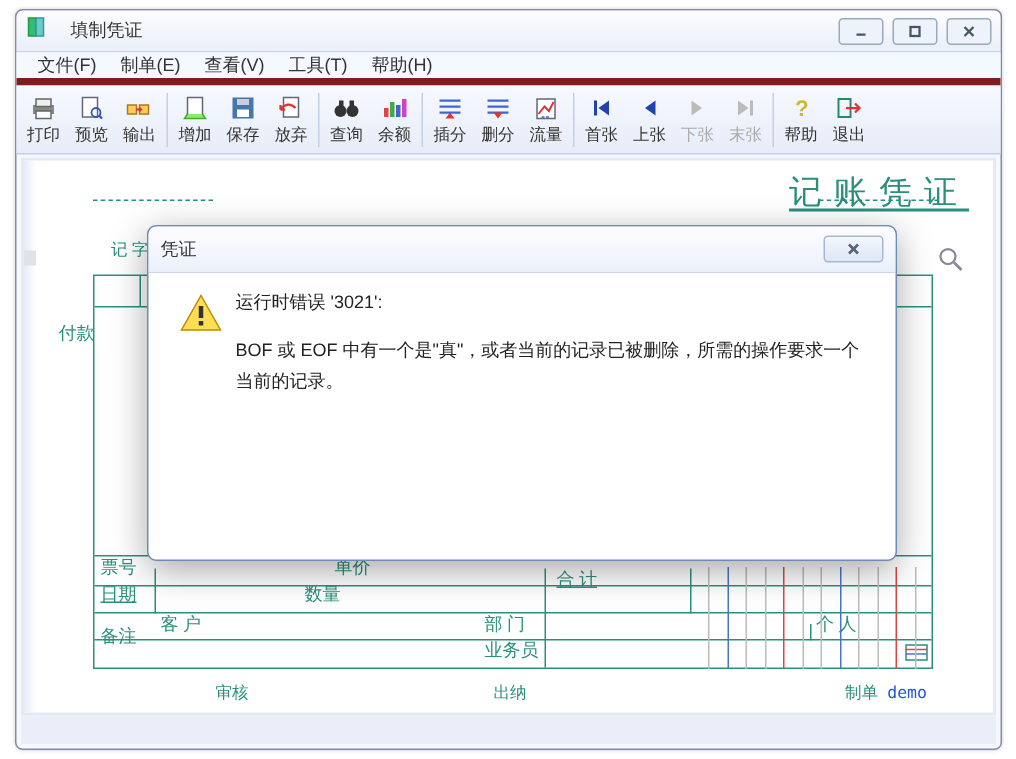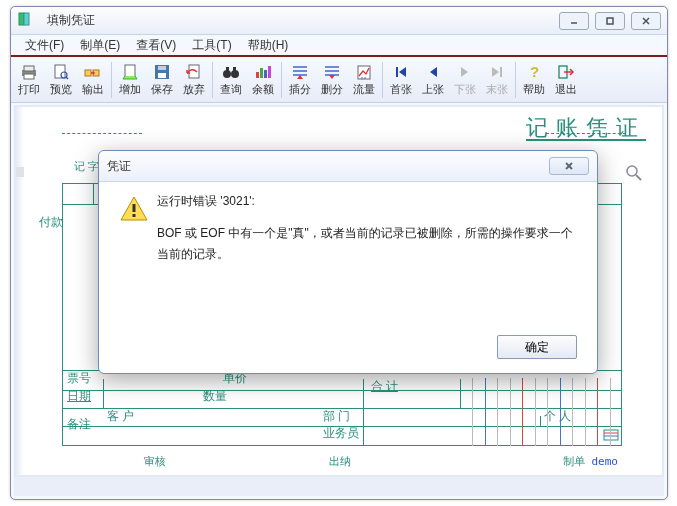--- a/index.html
+++ b/index.html
@@ -4,21 +4,21 @@
 <style>
   * { box-sizing: border-box; font-family: "Microsoft YaHei", "SimSun", Arial, sans-serif; }
   body { margin: 0; background: #fff; width: 677px; height: 506px; position: relative; overflow: hidden;}
   .window { position: absolute; left: 10px; top: 6px; width: 658px; height: 494px; border: 1px solid #88a; border-radius: 5px; background: #f4f8ff; box-shadow: 0 0 3px rgba(0,0,0,0.2);}
   .titlebar { height: 28px; display: flex; align-items: center; padding: 0 6px; background: linear-gradient(#fdfdff,#e9eef8); border-bottom: 1px solid #c9d4e9; border-radius: 5px 5px 0 0;}
   .titlebar .icon svg { width:16px; height:16px; }
   .titlebar .title { font-size: 12px; margin-left:14px; color:#333; flex:1;}
   .win-btns { display:flex; gap:6px;}
   .win-btn { width: 30px; height: 18px; border: 1px solid #9ab; border-radius: 3px; background:#eef3fb; display:flex; align-items:center; justify-content:center; font-size:10px; color:#456;}
   .win-btn svg { width:10px; height:10px; stroke:#456; stroke-width:1.5; fill:none;}
-  .menubar { height:22px; display:flex; align-items:center; padding:0 6px; background:#f4f8ff; border-bottom:2px solid #7f1d1d; font-size:12px; color:#333;}
+  .menubar { height:22px; display:flex; align-items:center; padding:0 6px; background:#f4f8ff; border-bottom:5px solid #7f1d1d; font-size:12px; color:#333;}
   .menu-item { padding:2px 8px;}
   .toolbar { height:46px; display:flex; align-items:center; padding:0 2px; background:linear-gradient(#f6f9ff,#e7ecf8); border-bottom:1px solid #c4cee4;}
   .tool-btn { width:32px; height:42px; display:flex; flex-direction:column; align-items:center; justify-content:center; font-size:11px; color:#333; }
   .tool-btn .ic { width:20px; height:20px; display:flex; align-items:center; justify-content:center;}
   .tool-btn.disabled { color:#aaa;}
   .tool-sep { width:1px; height:36px; background:#c4cee4; margin:0 2px;}
   .doc-area { position:absolute; left:3px; right:3px; top:98px; bottom:22px; background:#fff; border:2px solid #e3e9f5; overflow:hidden;}
   .leftgrad { position:absolute; left:-2px; top:0; width:10px; bottom:0; background:linear-gradient(90deg,#dfe6f4,#fff);}
   .doc-inner { position:absolute; left:46px; top:6px; right:16px; bottom:5px;}
   .doc-title { text-align:right; font-size:22px; color:#2a8f7d; font-family:Liberation Sans, sans-serif; letter-spacing:8px; text-decoration: underline; text-underline-offset: 4px;}
@@ -342,14 +342,13 @@
           <path d="M15 2 L28 25 L2 25 Z" fill="#ffde55" stroke="#b98c00" stroke-width="1"></path>
           <rect x="13.5" y="9" width="3" height="8" fill="#333"></rect>
           <rect x="13.5" y="19" width="3" height="3" fill="#333"></rect>
         </svg>
     </div>
     <div class="dlg-text">
       <div class="l1">运行时错误 '3021':</div>
       <div>BOF 或 EOF 中有一个是"真"，或者当前的记录已被删除，所需的操作要求一个当前的记录。</div>
     </div>
   </div>
-  <div class="dlg-btn">确定</div>
 </div>
 
 </body></html>

